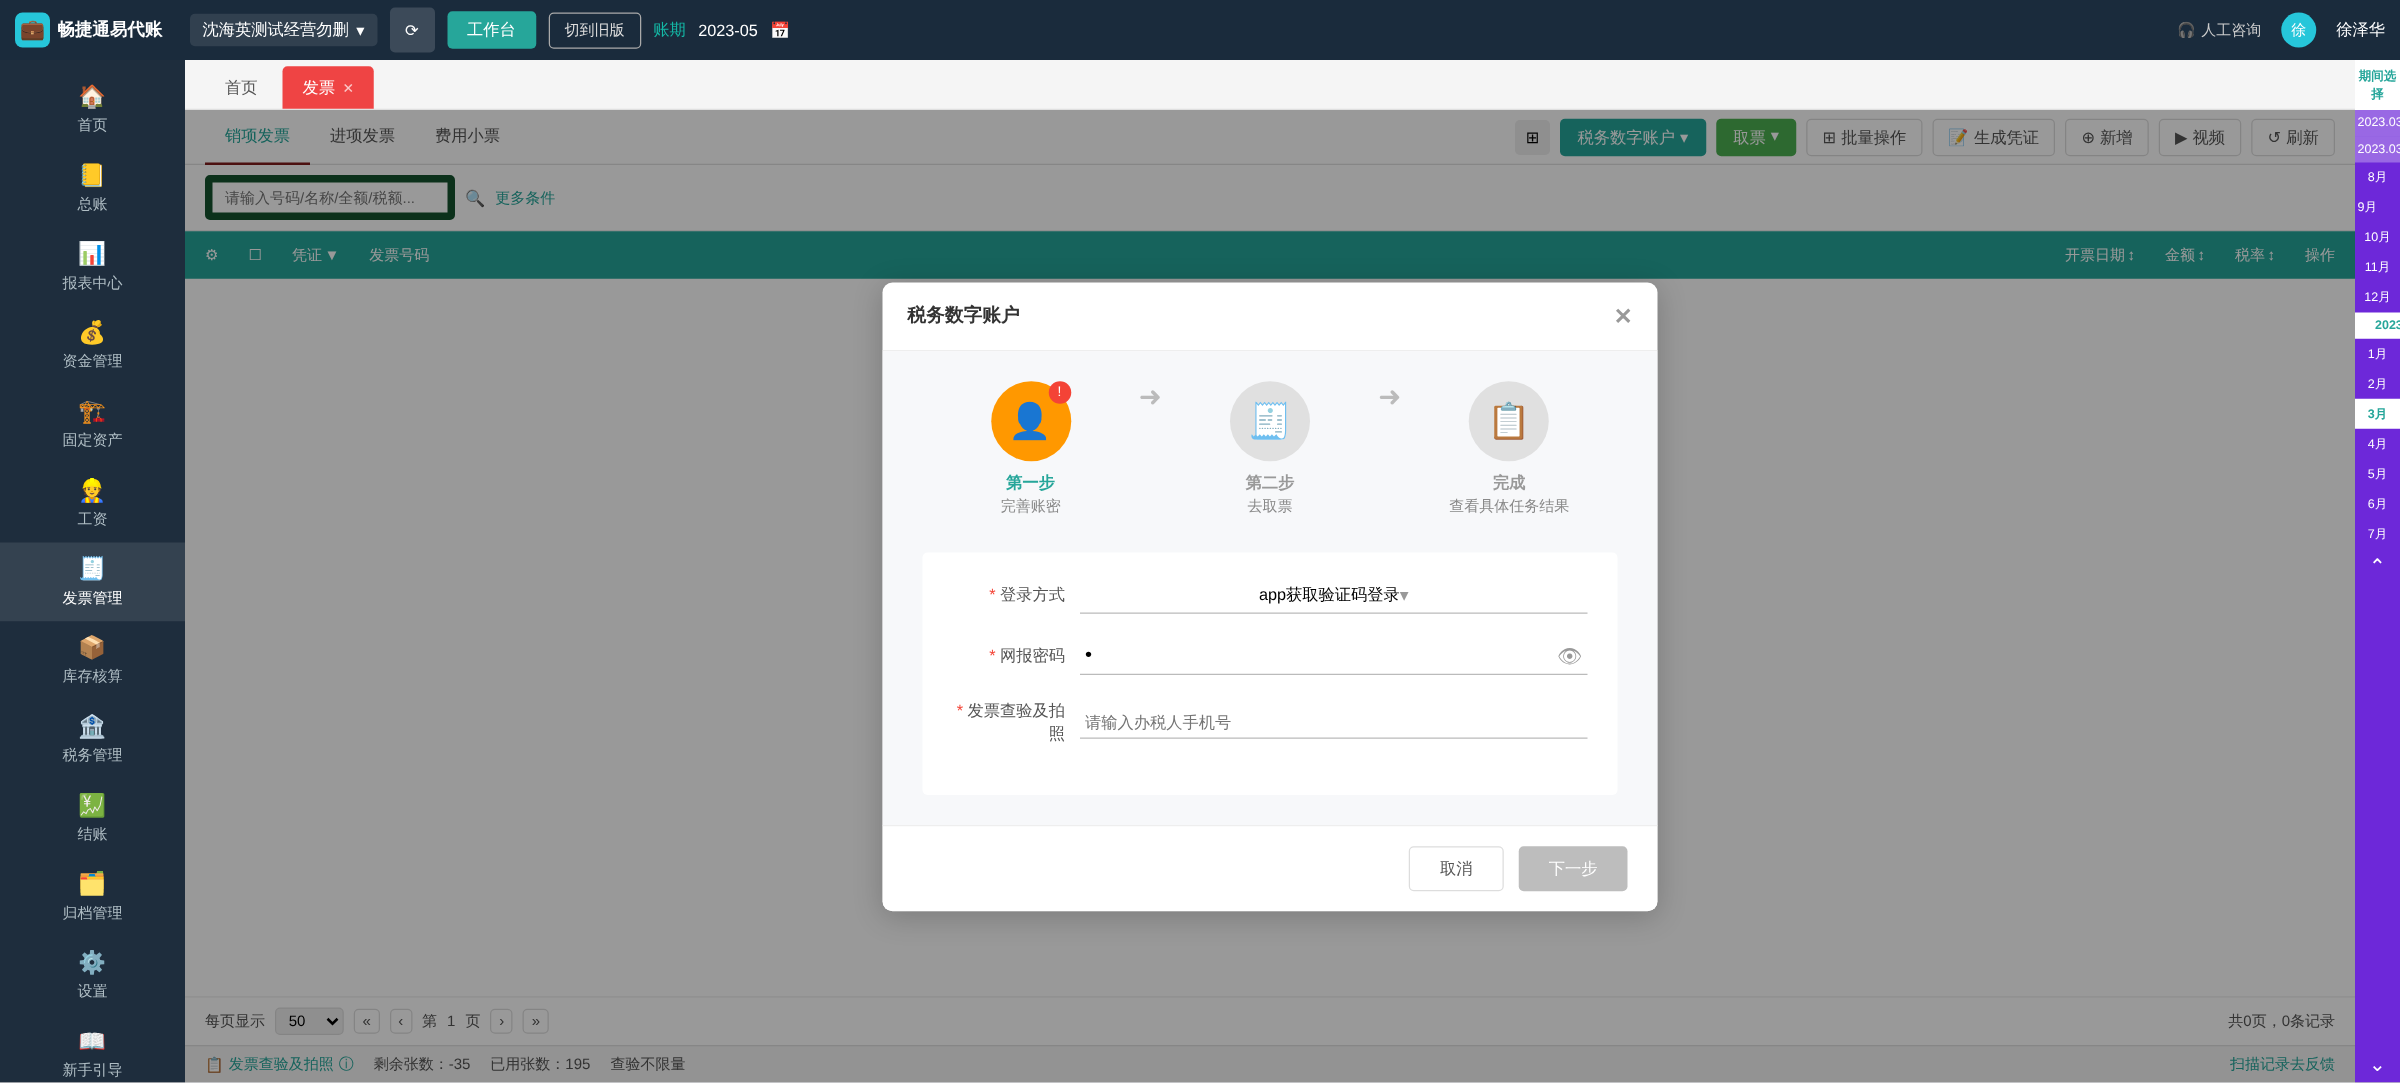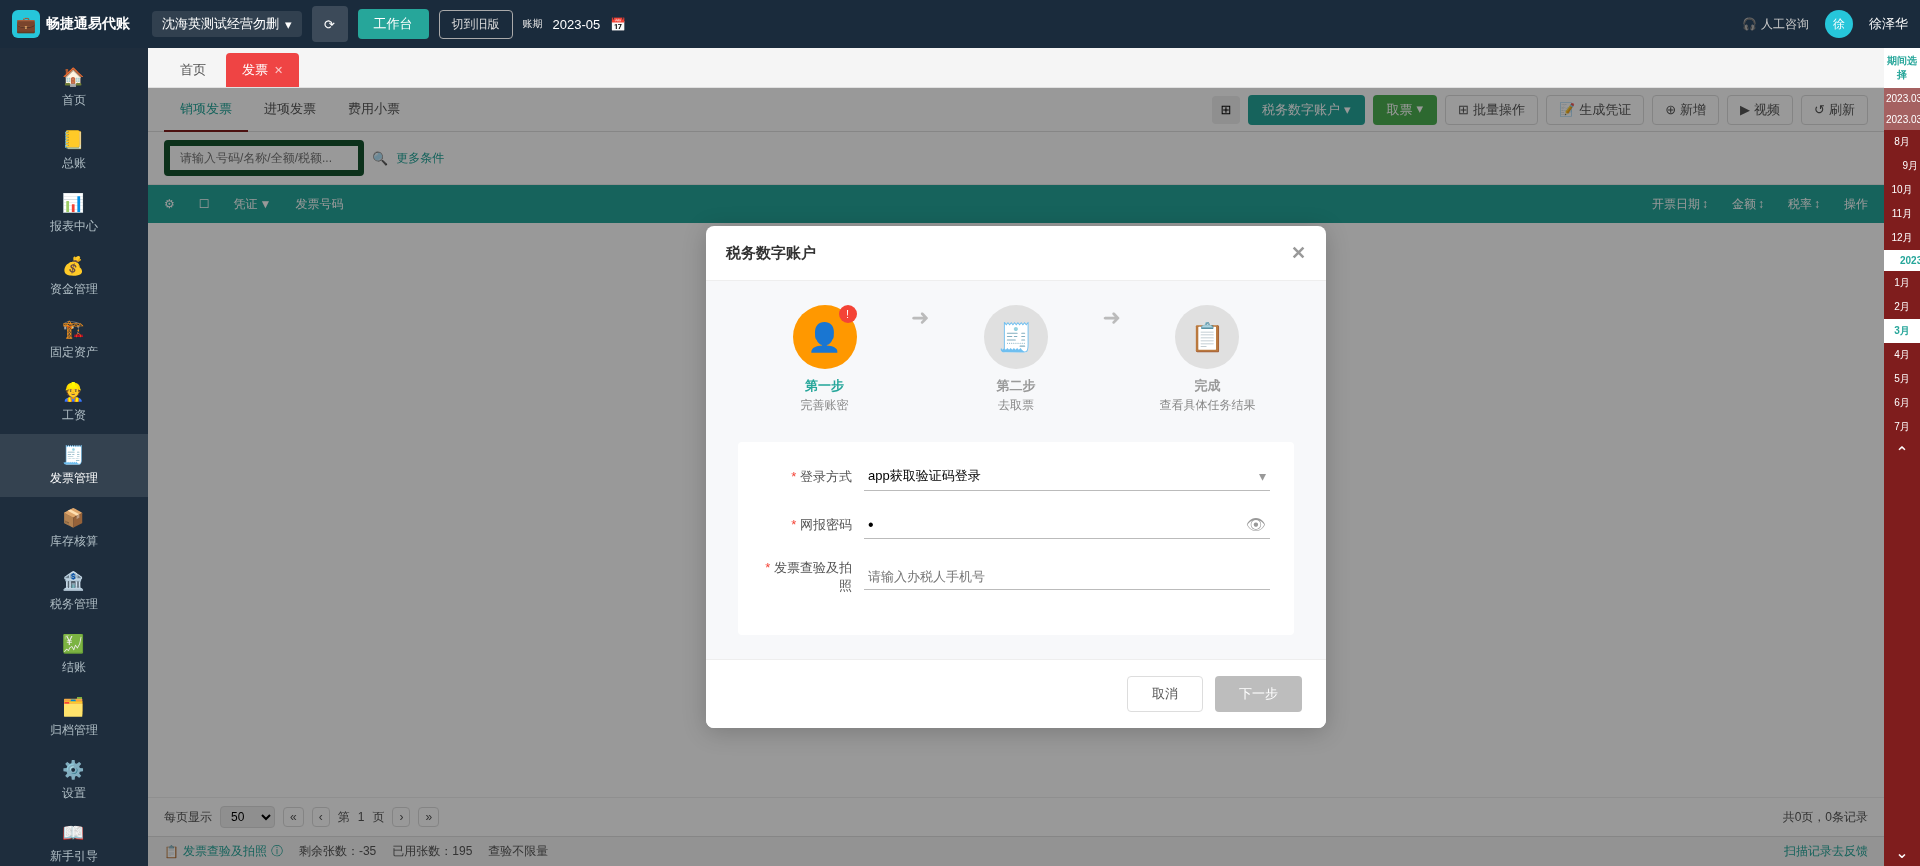--- a/index.html
+++ b/index.html
@@ -53,21 +53,21 @@
     }
     .switch-btn {
       background: transparent;
       border: 1px solid #aaa;
       color: #ddd;
       padding: 5px 12px;
       border-radius: 4px;
       cursor: pointer;
       font-size: 12px;
     }
-    .period-label { color: #e5e5e5; font-size: 10px; }
+    .period-label { color: #14b8a6; font-size: 13px; }
     .period-value { color: #fff; font-size: 13px; }
     .top-bar-right {
       margin-left: auto;
       display: flex; align-items: center; gap: 16px;
     }
     .support-link { color: #ccc; font-size: 12px; cursor: pointer; display: flex; align-items: center; gap: 4px; }
     .user-name { color: #fff; font-size: 13px; }
 
     
     .layout { display: flex; height: calc(866px - 48px); }
@@ -325,21 +325,21 @@
     .form-label {
       width: 90px; font-size: 13px; color: #555; text-align: right; margin-right: 12px; flex-shrink: 0;
     }
     .form-select {
       flex: 1;
       border: none;
       border-bottom: 1px solid #bbb;
       padding: 5px 4px;
       font-size: 13px;
       background: transparent;
-      display: flex; align-items: center; justify-content: space-between;
+      display: flex; align-items: center; justify-content: center;
       cursor: pointer;
     }
     .form-input {
       flex: 1;
       border: none;
       border-bottom: 1px solid #bbb;
       padding: 5px 4px;
       font-size: 13px;
       background: transparent;
       outline: none;
@@ -648,26 +648,26 @@
           <div class="modal-footer">
             <button class="btn-cancel">取消</button>
             <button class="btn-next">下一步</button>
           </div>
         </div>
       </div>
 
     </div>
   </div>
 
-  <div style="width:36px;background:#7f1d1d;display:flex;flex-direction:column;align-items:center;overflow:hidden;flex-shrink:0;">
+  <div style="width:36px;background:#6d28d9;display:flex;flex-direction:column;align-items:center;overflow:hidden;flex-shrink:0;">
     <div style="background:#fff;color:#26a69a;width:100%;text-align:center;font-size:10px;padding:6px 2px;cursor:pointer;font-weight:bold;">期间选择</div>
     <div style="color:#fff;width:100%;text-align:center;font-size:10px;padding:5px 2px;cursor:pointer;background:rgba(255,255,255,0.3);">2023.03</div>
     <div style="color:#fff;width:100%;text-align:center;font-size:10px;padding:5px 2px;cursor:pointer;background:rgba(255,255,255,0.3);">2023.03</div>
     <div style="color:#fff;width:100%;text-align:center;font-size:10px;padding:5px 2px;cursor:pointer;">8月</div>
-    <div style="color:#fff;width:100%;text-align:right;font-size:10px;padding:5px 2px;cursor:pointer;">9月</div>
+    <div style="color:#fff;width:100%;text-align:left;font-size:10px;padding:5px 2px;cursor:pointer;">9月</div>
     <div style="color:#fff;width:100%;text-align:center;font-size:10px;padding:5px 2px;cursor:pointer;">10月</div>
     <div style="color:#fff;width:100%;text-align:center;font-size:10px;padding:5px 2px;cursor:pointer;">11月</div>
     <div style="color:#fff;width:100%;text-align:center;font-size:10px;padding:5px 2px;cursor:pointer;">12月</div>
     <div style="background:#fff;color:#26a69a;width:100%;text-align:center;font-size:10px;padding:5px 16px;cursor:pointer;font-weight:bold;">2023</div>
     <div style="color:#fff;width:100%;text-align:center;font-size:10px;padding:5px 2px;cursor:pointer;">1月</div>
     <div style="color:#fff;width:100%;text-align:center;font-size:10px;padding:5px 2px;cursor:pointer;">2月</div>
     <div style="background:#fff;color:#26a69a;width:100%;text-align:center;font-size:10px;padding:5px 2px;cursor:pointer;font-weight:bold;">3月</div>
     <div style="color:#fff;width:100%;text-align:center;font-size:10px;padding:5px 0;cursor:pointer;">4月</div>
     <div style="color:#fff;width:100%;text-align:center;font-size:10px;padding:5px 2px;cursor:pointer;">5月</div>
     <div style="color:#fff;width:100%;text-align:center;font-size:10px;padding:5px 2px;cursor:pointer;">6月</div>

